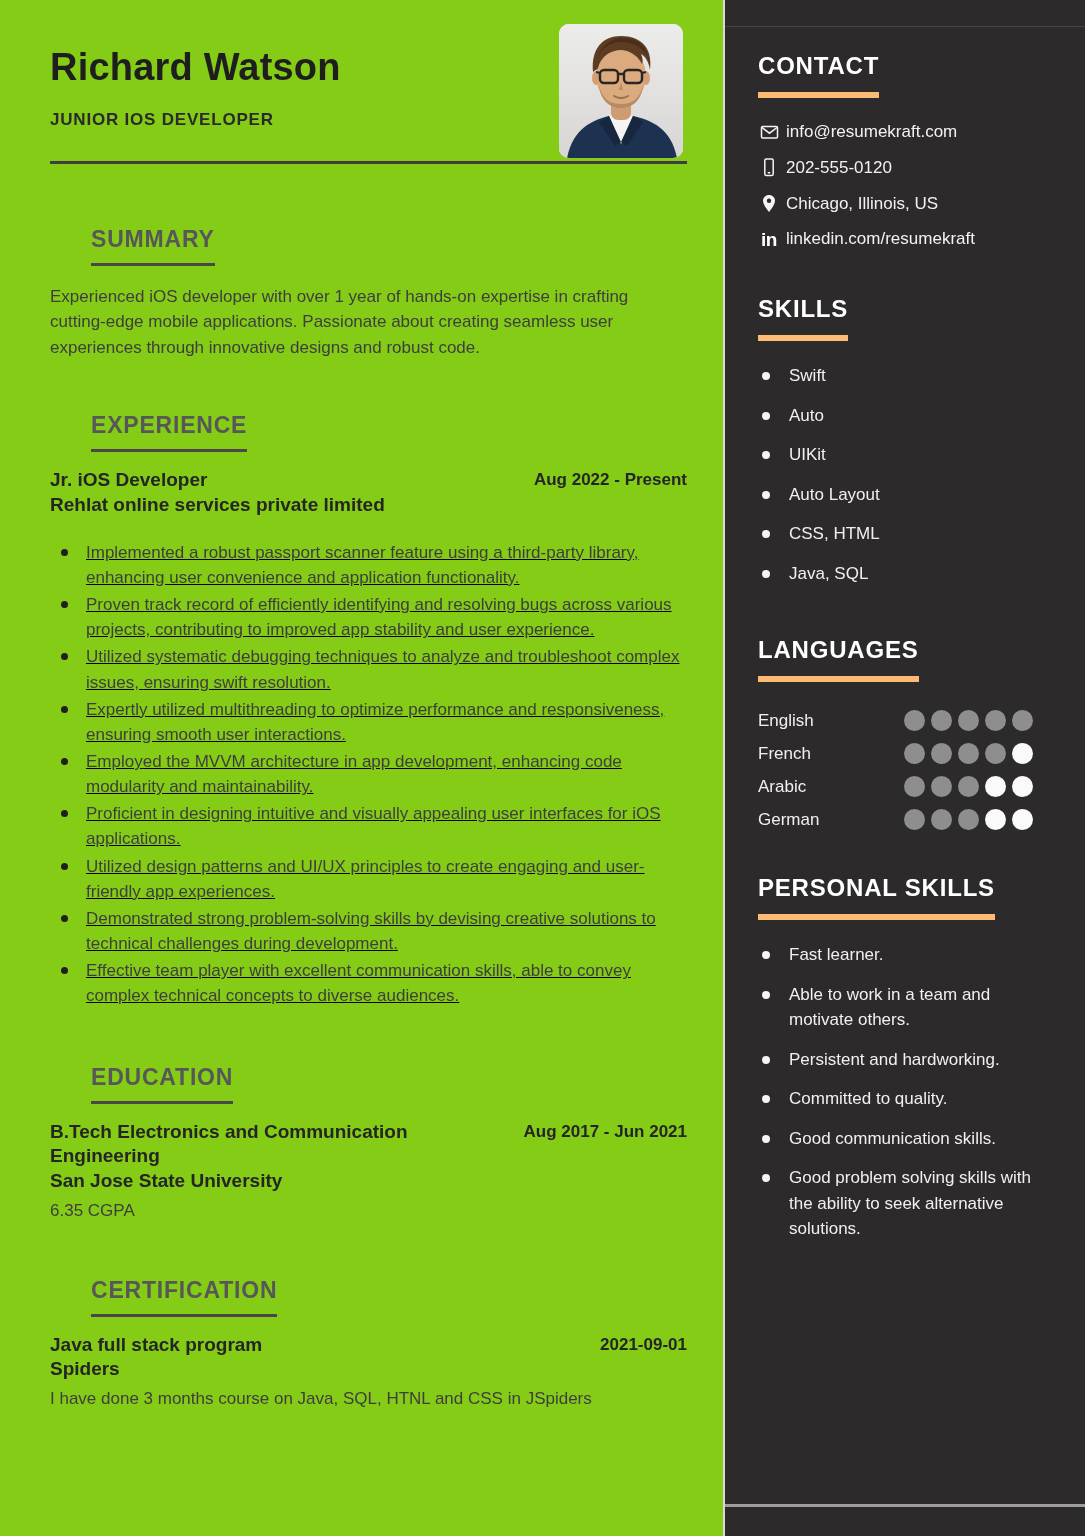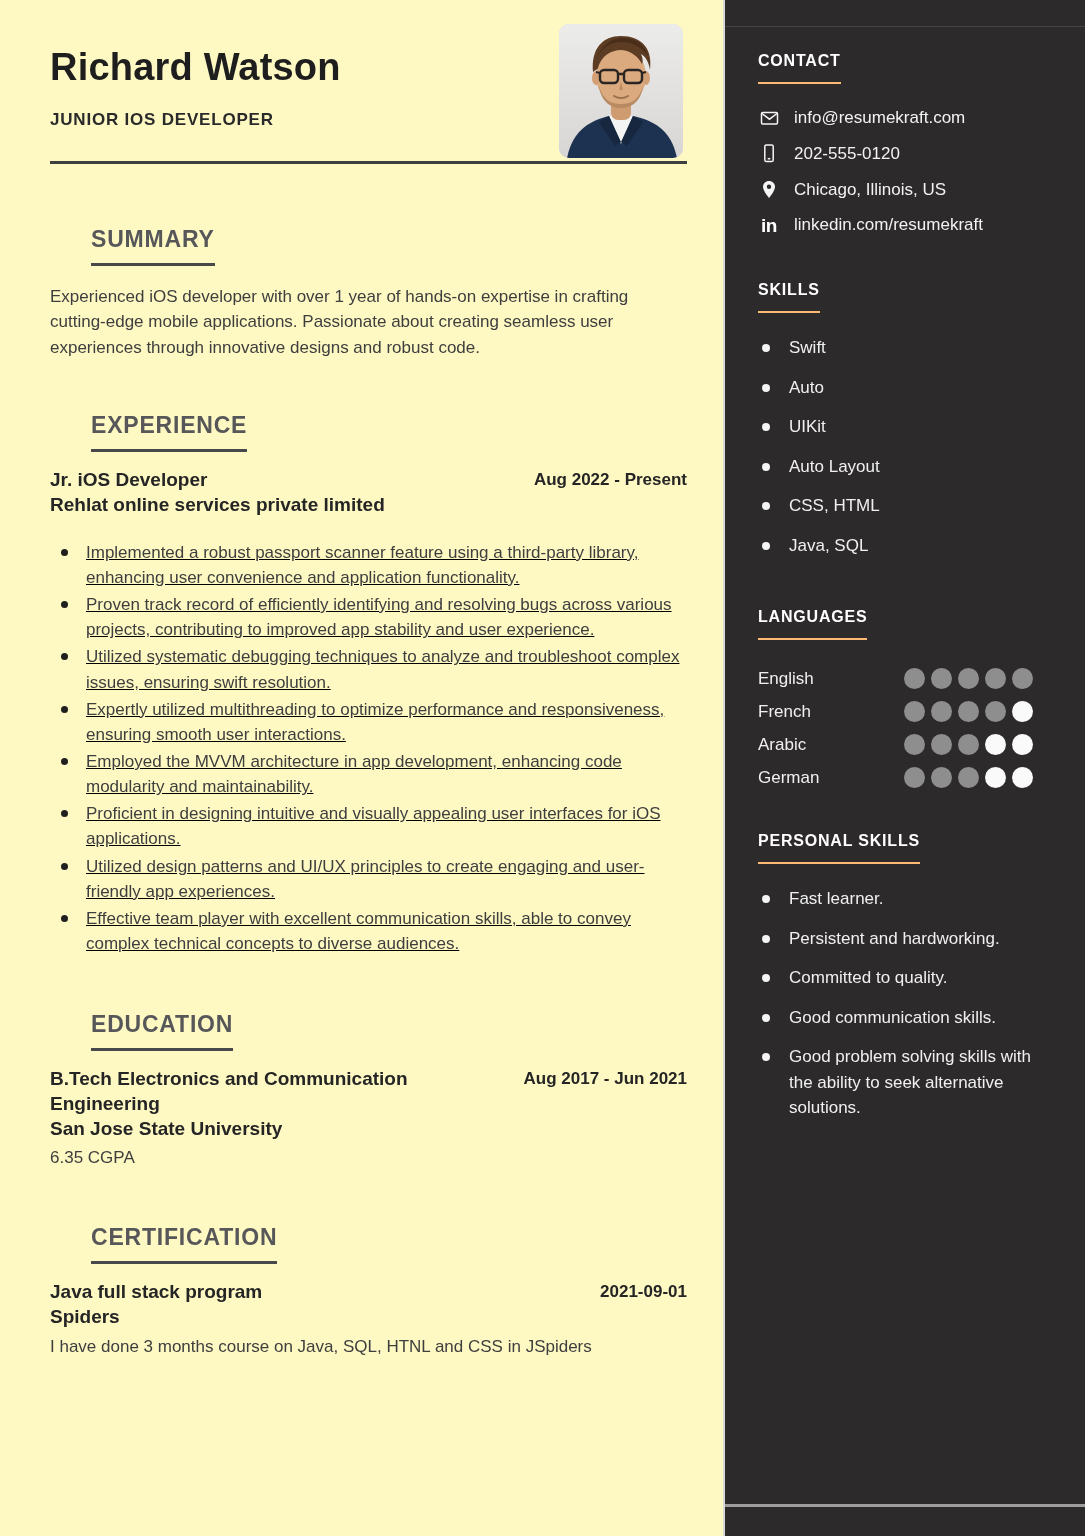--- a/index.html
+++ b/index.html
@@ -1,18 +1,18 @@
 <!DOCTYPE html>
 <html><head>
 <meta charset="utf-8">
 <style>
   * { margin:0; padding:0; box-sizing:border-box; }
   html,body { background:#ffffff; }
   body { font-family:"Liberation Sans","DejaVu Sans",sans-serif; }
-  .page { position:relative; width:1085px; height:1536px; background:#fef9c3; overflow:hidden; }
+  .page { position:relative; width:1085px; height:1536px; background:#84cc16; overflow:hidden; }
 
   
   .main { position:absolute; left:0; top:0; width:725px; height:1536px; padding:48px 38px 0 50px; }
   .name { font-size:38px; font-weight:bold; color:#1e1e1e; line-height:1.05; letter-spacing:0.2px; }
   .job-title { margin-top:22px; font-size:17px; font-weight:bold; color:#2a2a2a; letter-spacing:0.8px; }
   .header-divider { margin-top:31px; height:3px; background:#3f3f3f; width:637px; }
   .photo { position:absolute; left:509px; top:-24px; width:124px; height:134px; border-radius:10px; overflow:hidden; background:#e3e1df; }
   .photo svg { display:block; }
 
   .section { margin-top:52px; }
@@ -29,26 +29,26 @@
   ul.bullets { margin-top:22px; list-style:none;text-decoration:underline; }
   ul.bullets li { position:relative; padding-left:36px; font-size:17px; line-height:1.48; color:#3e3e3e; margin-bottom:2px; }
   ul.bullets li::before { content:""; position:absolute; left:11px; top:9px; width:7px; height:7px; border-radius:50%; background:#1f1f1f; }
 
   
   .sidebar { position:absolute; left:725px; top:0; width:360px; height:1536px; background:#2d2a2b; color:#efefef; padding:52px 30px 0 33px; }
   .sidebar-left-edge { position:absolute; left:723px; top:0; width:2px; height:1536px; background:#d9d9d9; }
   .sidebar-top-divider { position:absolute; left:0; top:26px; width:360px; height:1px; background:#484445; }
   .sidebar-page-break { position:absolute; left:0; top:1504px; width:360px; height:3px; background:#9e9e9e; }
 
-  .side-title { display:inline-block; font-size:16px; font-weight:bold; color:#ffffff; letter-spacing:0.8px; padding-bottom:12px; border-bottom:2px solid #fdba74; }
+  .side-title { display:inline-block; font-size:24px; font-weight:bold; color:#ffffff; letter-spacing:0.8px; padding-bottom:12px; border-bottom:6px solid #fdba74; }
   .side-section { margin-top:46px; }
   .side-section.first { margin-top:0; }
 
   ul.contact-list { margin-top:24px; list-style:none; }
-  ul.contact-list li { display:flex; align-items:flex-end; gap:14px; margin-bottom:15px; font-size:17px; color:#f2f2f2; }
+  ul.contact-list li { display:flex; align-items:flex-end; gap:6px; margin-bottom:15px; font-size:17px; color:#f2f2f2; }
   .cicon { width:22px; display:flex; justify-content:center; flex:0 0 22px; }
   .linkedin-glyph { font-weight:bold; font-size:19px; color:#ffffff; line-height:1; letter-spacing:-0.5px; }
 
   ul.side-bullets { margin-top:22px; list-style:none; }
   ul.side-bullets li { position:relative; padding-left:31px; font-size:17px; line-height:1.5; color:#f0f0f0; margin-bottom:14px; }
   ul.side-bullets li::before { content:""; position:absolute; left:4px; top:9px; width:8px; height:8px; border-radius:50%; background:#f5f5f5; }
 
   .lang-rows { margin-top:28px; }
   .lang-row { display:flex; justify-content:space-between; align-items:center; margin-bottom:12px; }
   .lang-name { font-size:17px; color:#f0f0f0; }
@@ -121,20 +121,21 @@
       </div>
       <div class="entry-org">Rehlat online services private limited</div>
       <ul class="bullets">
         <li>Implemented a robust passport scanner feature using a third-party library, enhancing user convenience and application functionality.</li>
         <li>Proven track record of efficiently identifying and resolving bugs across various projects, contributing to improved app stability and user experience.</li>
         <li>Utilized systematic debugging techniques to analyze and troubleshoot complex issues, ensuring swift resolution.</li>
         <li>Expertly utilized multithreading to optimize performance and responsiveness, ensuring smooth user interactions.</li>
         <li>Employed the MVVM architecture in app development, enhancing code modularity and maintainability.</li>
         <li>Proficient in designing intuitive and visually appealing user interfaces for iOS applications.</li>
         <li>Utilized design patterns and UI/UX principles to create engaging and user-friendly app experiences.</li>
+        <li>Demonstrated strong problem-solving skills by devising creative solutions to technical challenges during development.</li>
         <li>Effective team player with excellent communication skills, able to convey complex technical concepts to diverse audiences.</li>
       </ul>
     </div>
 
     <div class="section" style="margin-top:55px;">
       <div class="section-title">EDUCATION</div>
       <div class="entry-head">
         <div class="entry-role" style="max-width:430px;">B.Tech Electronics and Communication Engineering</div>
         <div class="entry-dates">Aug 2017 - Jun 2021</div>
       </div>
@@ -253,20 +254,21 @@
               <span class="dot empty"></span>
             </span>
         </div>
       </div>
     </div>
 
     <div class="side-section" style="margin-top:44px;">
       <div class="side-title">PERSONAL SKILLS</div>
       <ul class="side-bullets">
         <li>Fast learner.</li>
+        <li>Able to work in a team and motivate others.</li>
         <li>Persistent and hardworking.</li>
         <li>Committed to quality.</li>
         <li>Good communication skills.</li>
         <li>Good problem solving skills with the ability to seek alternative solutions.</li>
       </ul>
     </div>
 
   </div>
 </div>
 

